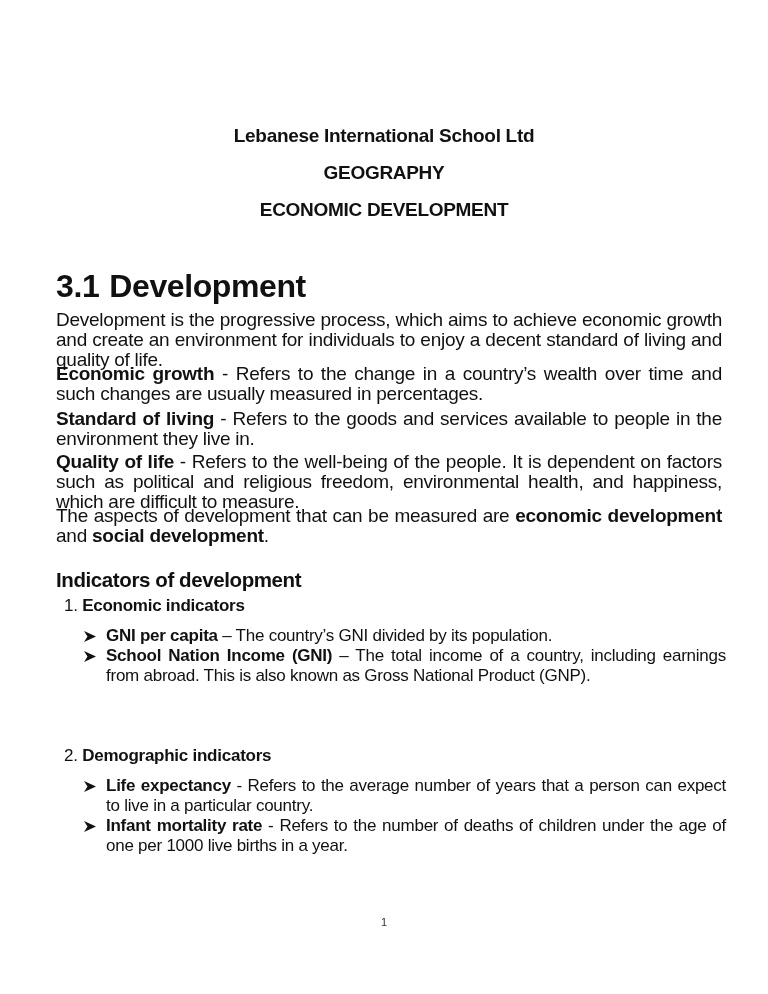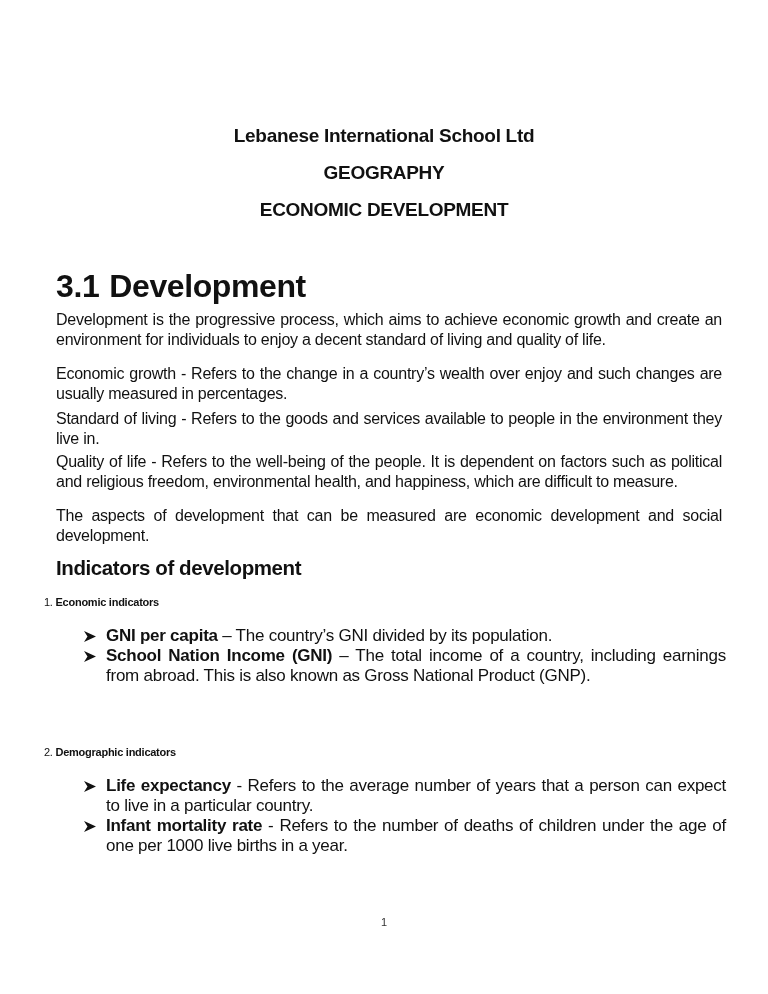--- a/index.html
+++ b/index.html
@@ -39,38 +39,38 @@
       top: 268px;
       font-size: 32px;
       font-weight: bold;
       letter-spacing: -0.4px;
     }
     .h1 .num { margin-right: 10px; }
     .p {
       position: absolute;
       left: 56px;
       width: 666px;
-      font-size: 16px;
+      font-size: 19px;
       line-height: 20px;
       text-align: justify;
       letter-spacing: -0.25px;
     }
-    .p b { font-weight: normal; }
+    .p b { font-weight: bold; }
     .h2 {
       position: absolute;
       left: 56px;
-      top: 556px;
+      top: 568px;
       font-size: 20.5px;
       font-weight: bold;
       letter-spacing: -0.4px;
     }
     .list-title {
       position: absolute;
-      left: 44px;
-      font-size: 11px;
+      left: 64px;
+      font-size: 17px;
       letter-spacing: -0.25px;
     }
     .bullets {
       position: absolute;
       left: 82px;
       width: 644px;
       margin: 0;
       padding: 0;
       list-style: none;
       font-size: 17px;
@@ -109,21 +109,21 @@
     <div class="header-line">ECONOMIC DEVELOPMENT</div>
   </div>
 
   <div class="h1">
     <span class="num">3.1</span><span>Development</span>
   </div>
 
   <div class="p" style="top:310px;">Development is the progressive process, which aims to achieve economic growth and create an environment for individuals to enjoy a decent standard of living and quality of life.</div>
 
   <div class="p" style="top:364px;">
-    <b>Economic growth</b><span> - </span><span>Refers to the change in a country’s wealth over enjoy and such changes are usually measured in percentages.</span>
+    <b>Economic growth</b><span> - </span><span>Refers to the change in a country’s wealth over time and such changes are usually measured in percentages.</span>
   </div>
 
   <div class="p" style="top:409px;">
     <b>Standard of living</b><span> - </span><span>Refers to the goods and services available to people in the environment they live in.</span>
   </div>
 
   <div class="p" style="top:506px;">
     <span>The aspects of development that can be measured are </span><b>economic development</b><span> and </span><b>social development</b><span>.</span>
   </div>
 

